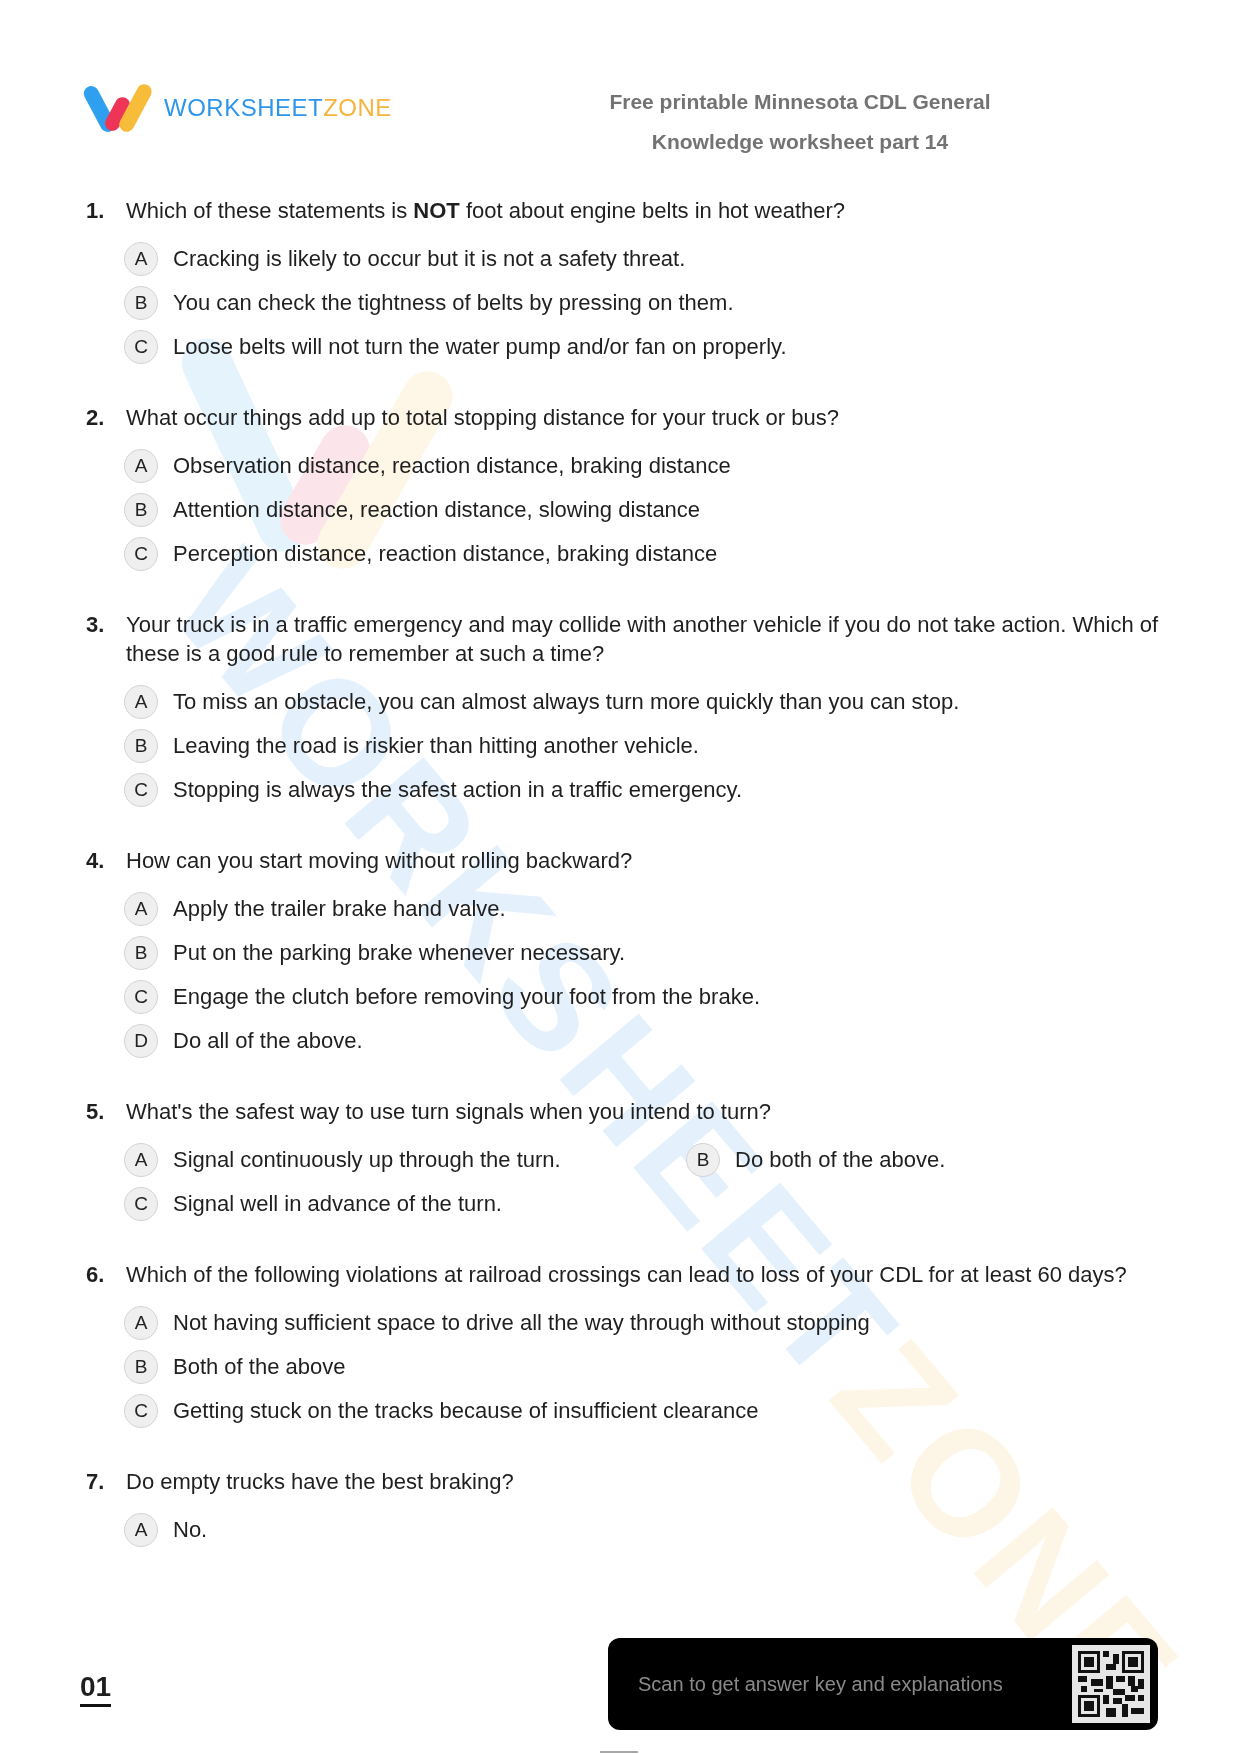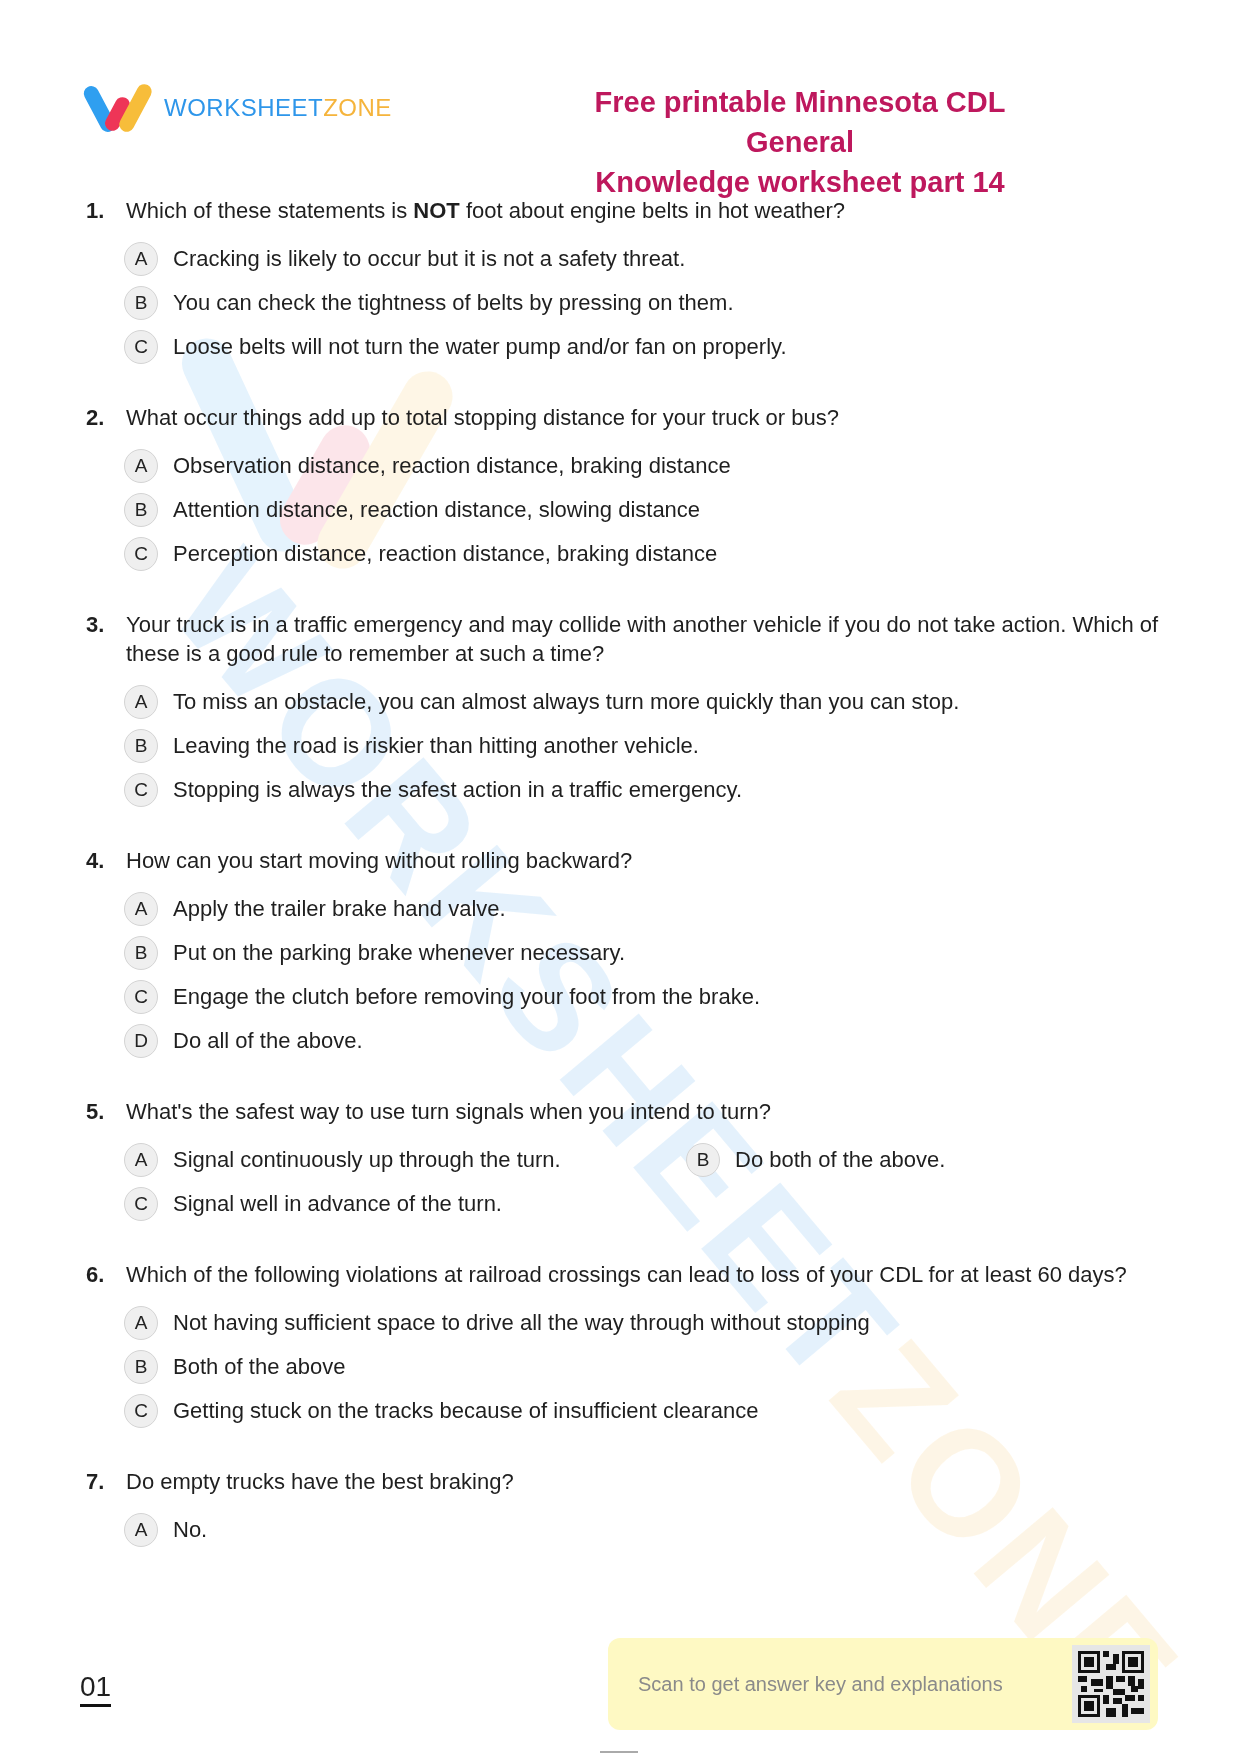--- a/index.html
+++ b/index.html
@@ -8,42 +8,42 @@
   .logo { position:absolute; left:84px; top:82px; display:flex; align-items:center; }
   .logo-mark { width:68px; height:52px; position:relative; }
   .bar { position:absolute; width:15px; border-radius:8px; }
   .bar1 { left:8px; top:2px; height:50px; background:#2f9ff0; transform:rotate(-28deg); }
   .bar2 { left:26px; top:14px; height:36px; background:#ee3557; transform:rotate(28deg); }
   .bar3 { left:44px; top:0px; height:52px; background:#f7bd3a; transform:rotate(28deg); }
   .logo-text { font-size:24px; font-weight:normal; letter-spacing:0.5px; margin-left:12px; }
   .logo-text .w { color:#2e96ea; }
   .logo-text .z { color:#f5b43c; }
   .title { position:absolute; left:540px; top:82px; width:520px; text-align:center;
-           font-size:29px; font-weight:bold; line-height:40px; color:#be185d; }
+           font-size:21px; font-weight:bold; line-height:40px; color:#737373; }
   .watermark { position:absolute; left:270px; top:520px; font-size:150px; font-weight:bold;
                transform:rotate(50deg); transform-origin:left top; letter-spacing:6px; opacity:0.12; white-space:nowrap; }
   .watermark .w { color:#2e96ea; }
   .watermark .z { color:#f5b43c; }
   .wm-logo { position:absolute; left:190px; top:330px; width:240px; height:250px; opacity:0.12; }
   .wm-logo .b1 { position:absolute; left:30px; top:0; width:50px; height:230px; background:#2f9ff0; border-radius:25px; transform:rotate(-25deg); }
   .wm-logo .b2 { position:absolute; left:110px; top:90px; width:50px; height:130px; background:#ee3557; border-radius:25px; transform:rotate(30deg); }
   .wm-logo .b3 { position:absolute; left:170px; top:30px; width:50px; height:220px; background:#f7bd3a; border-radius:25px; transform:rotate(30deg); }
   .content { position:absolute; left:86px; top:196px; width:1080px; }
   .q { margin-bottom:34px; }
   .q-head { display:flex; font-size:22px; line-height:29px; }
   .q-num { width:40px; font-weight:bold; flex-shrink:0; }
   .q-text b { font-weight:bold;margin-top:14px; }
   .opts { margin-left:38px; margin-top:12px; }
   .opt-row { display:flex; }
   .opt { display:flex; align-items:center; height:44px; font-size:22px; }
   .opt.half { width:562px; }
   .letter { width:32px; height:32px; border-radius:50%; background:#efefef; border:1px solid #d4d4d4;
             display:flex; align-items:center; justify-content:center; font-size:19px; margin-right:15px; flex-shrink:0; color:#222; }
-  .footer-num { position:absolute; left:80px; top:1672px; font-size:28px; font-weight:normal; border-bottom:3px solid #111; line-height:30px; padding-bottom:2px;text-align:center; }
-  .scan-box { position:absolute; left:608px; top:1638px; width:550px; height:92px; background:#fef9c3; border-radius:12px; display:flex; align-items:center; }
+  .footer-num { position:absolute; left:80px; top:1672px; font-size:28px; font-weight:bold; border-bottom:3px solid #111; line-height:30px; padding-bottom:2px;text-align:center; }
+  .scan-box { position:absolute; left:608px; top:1638px; width:550px; height:92px; background:#000000; border-radius:12px; display:flex; align-items:center; }
   .scan-text { font-size:20px; color:#8a8a8a; margin-left:30px; flex:1; }
   .qr { width:78px; height:78px; background:#e6e6e6; margin-right:8px; display:flex; align-items:center; justify-content:center; }
   .qr svg { width:66px; height:66px; }
   .bottom-line { position:absolute; left:600px; top:1751px; width:38px; height:2px; background:#aaa; }
 </style>
 </head>
 <body>
 
 <div class="wm-logo">
   <div class="b1"></div>

